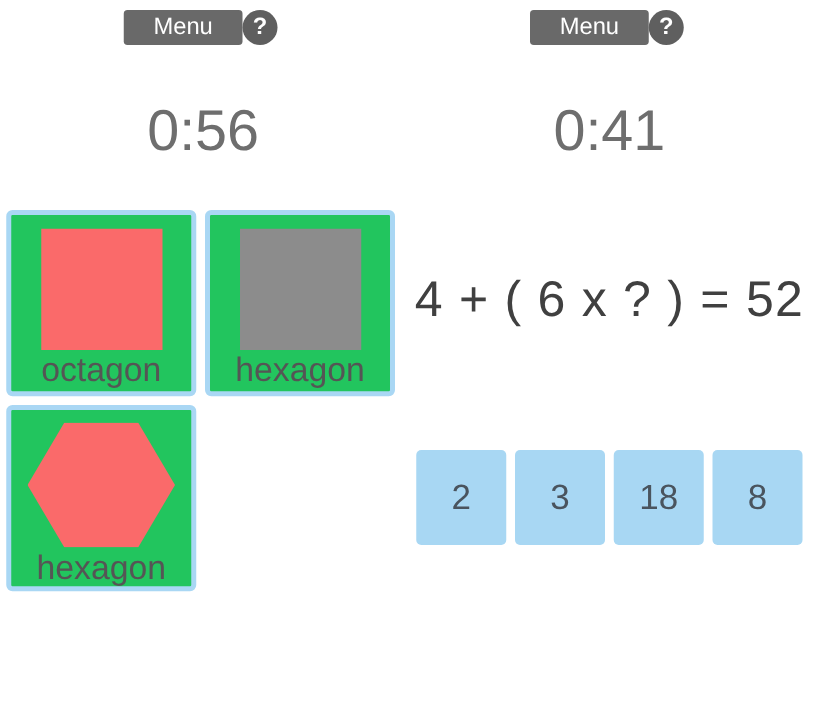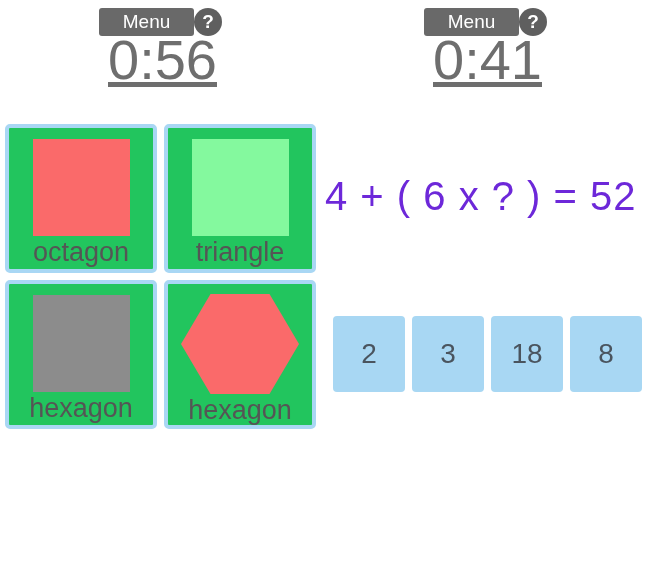--- a/index.html
+++ b/index.html
@@ -38,26 +38,26 @@
     font-family: "Liberation Sans", sans-serif;
     font-size: 19px;
     font-weight: bold;
     line-height: 28px;
     text-align: center;
     padding: 0;
     cursor: pointer;
   }
 
   .timer {
+    margin-top: 44px;
     height: 48px;
     text-align: center;
-    font-size: 56px;
+    font-size: 46px;
     line-height: 48px;
     color: #6e6e6e;
-    text-decoration: underline;
   }
 
   
   .card-grid {
     margin: 40px 0 0 5px;
     display: grid;
     grid-template-columns: repeat(2, 152px);
     grid-auto-rows: 149px;
     gap: 7px;
   }
@@ -79,23 +79,23 @@
   .card-label {
     font-size: 27px;
     line-height: 30px;
     color: #555555;
     margin-top: 1px;
   }
 
   
   .equation {
     margin-top: 90px;
-    text-align: left;
+    text-align: center;
     font-size: 40px;
-    color: #6d28d9;
+    color: #404040;
     letter-spacing: 1px;
   }
   .answers {
     margin-top: 97px;
     display: flex;
     justify-content: center;
     gap: 7px;
   }
   .answer-btn {
     width: 72px; height: 76px;
@@ -121,24 +121,20 @@
 
     <div class="timer">0:56</div>
 
     <div class="card-grid">
 
       <div class="card">
         <div class="shape square" style="background: rgb(250, 106, 106);"></div>
         <div class="card-label">octagon</div>
       </div>
 
-      <div class="card">
-        <div class="shape square" style="background: rgb(132, 249, 158);"></div>
-        <div class="card-label">triangle</div>
-      </div>
 
       <div class="card">
         <div class="shape square" style="background: rgb(140, 140, 140);"></div>
         <div class="card-label">hexagon</div>
       </div>
 
       <div class="card">
         <div class="shape hexagon" style="background: rgb(250, 106, 106);"></div>
         <div class="card-label">hexagon</div>
       </div>

